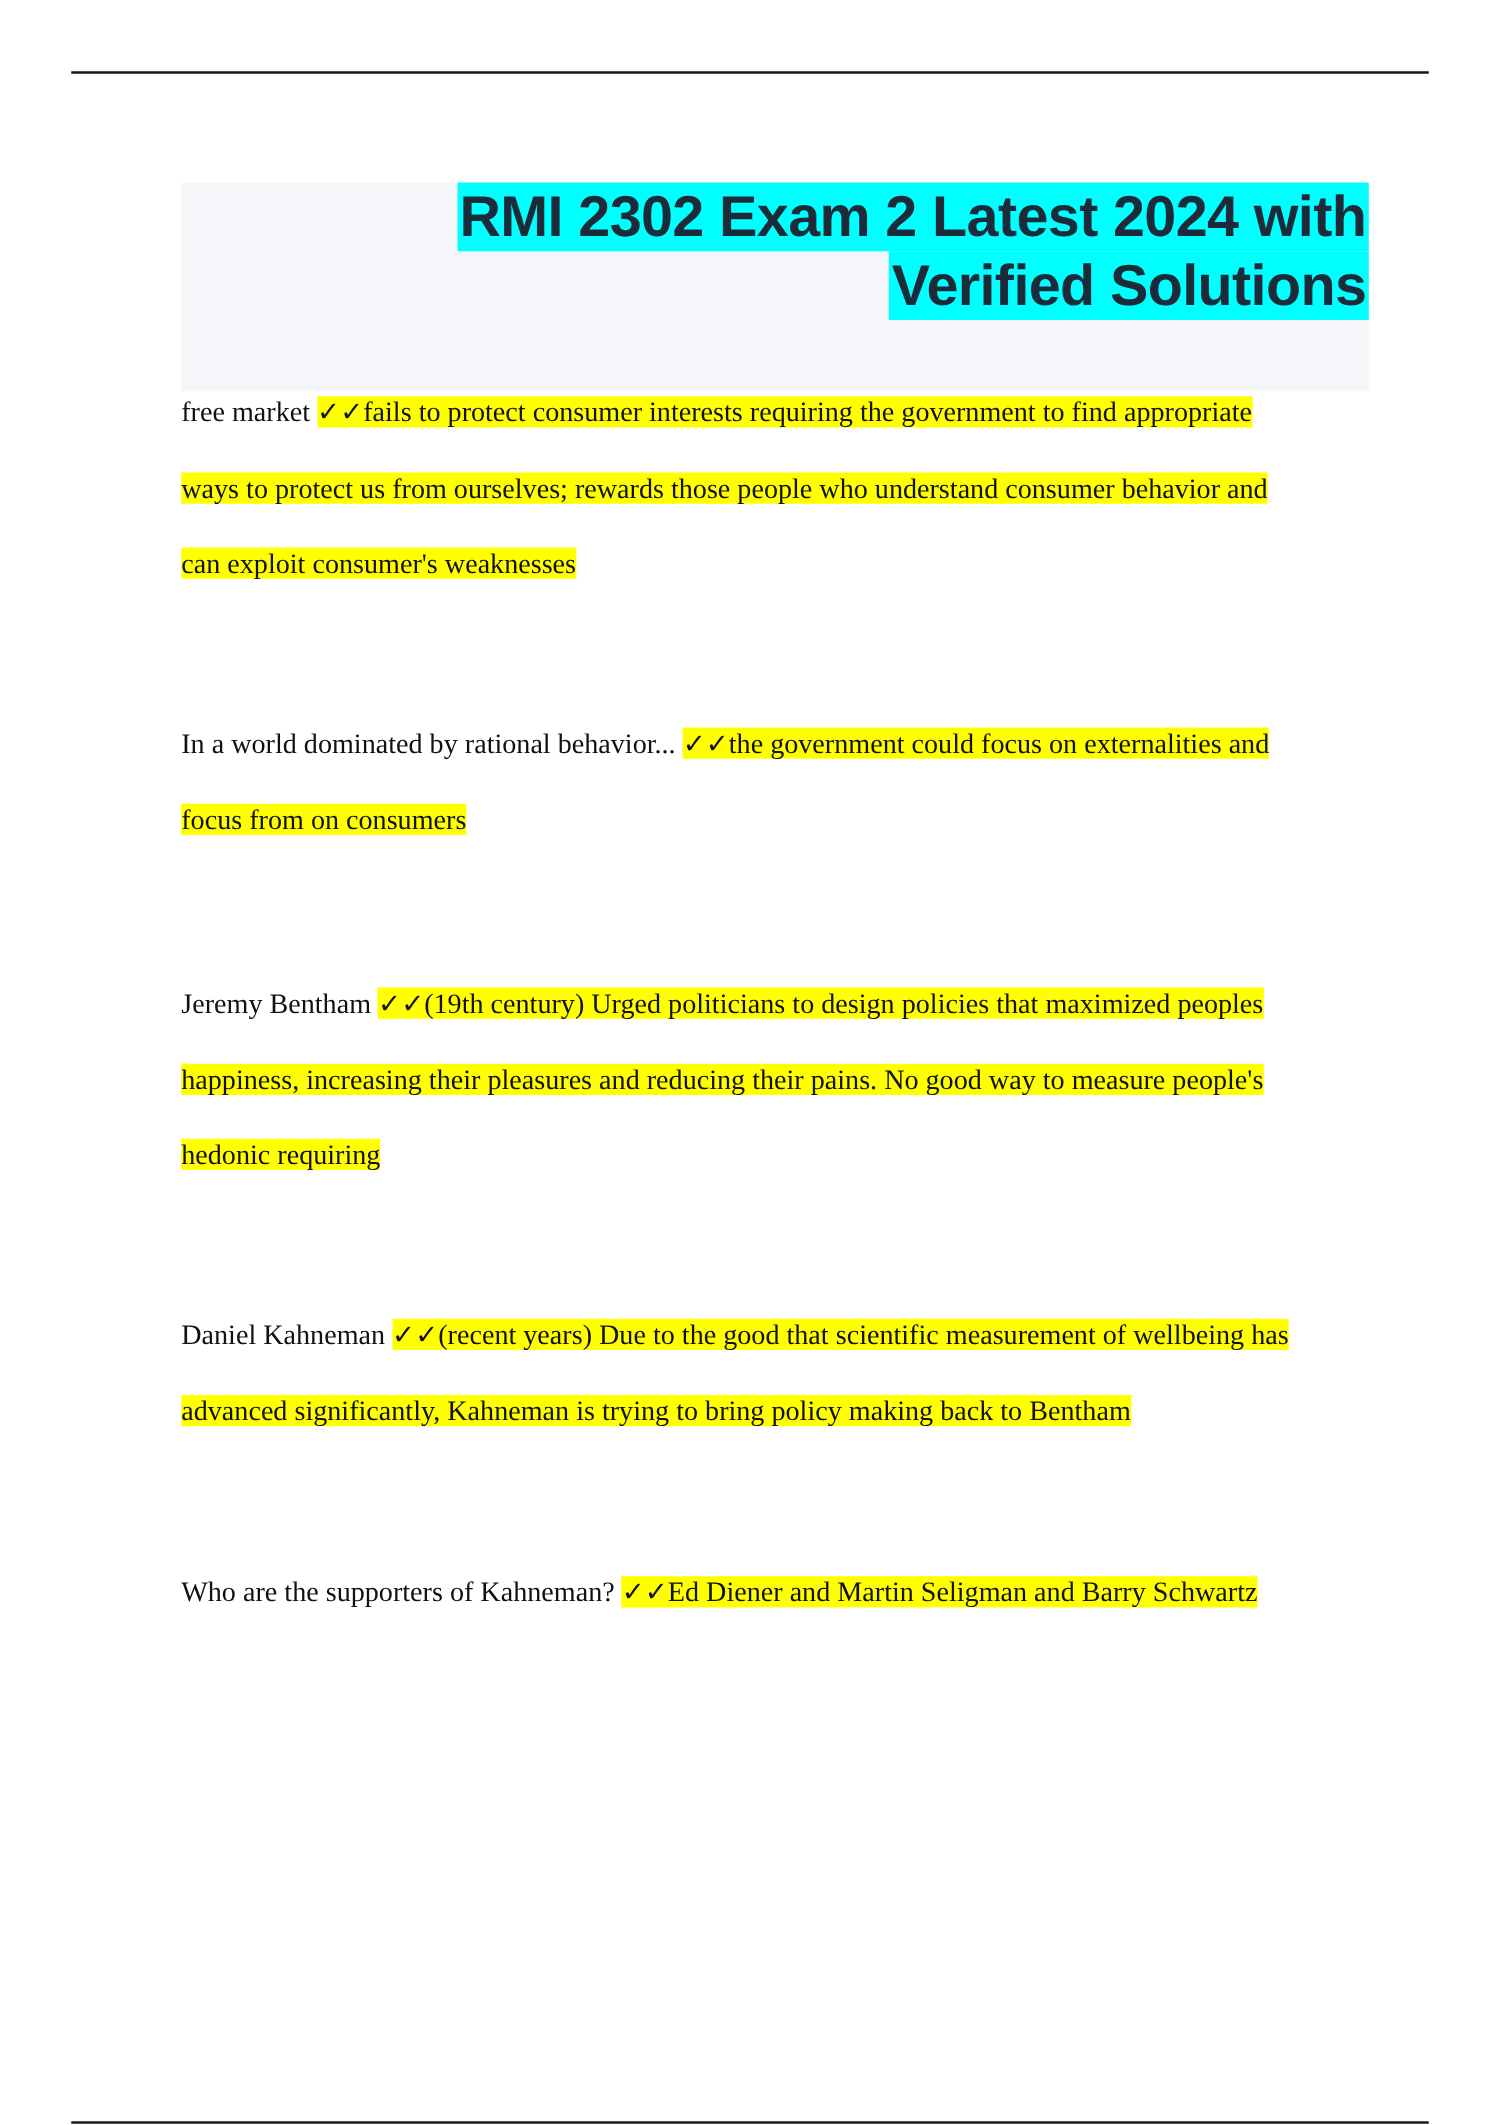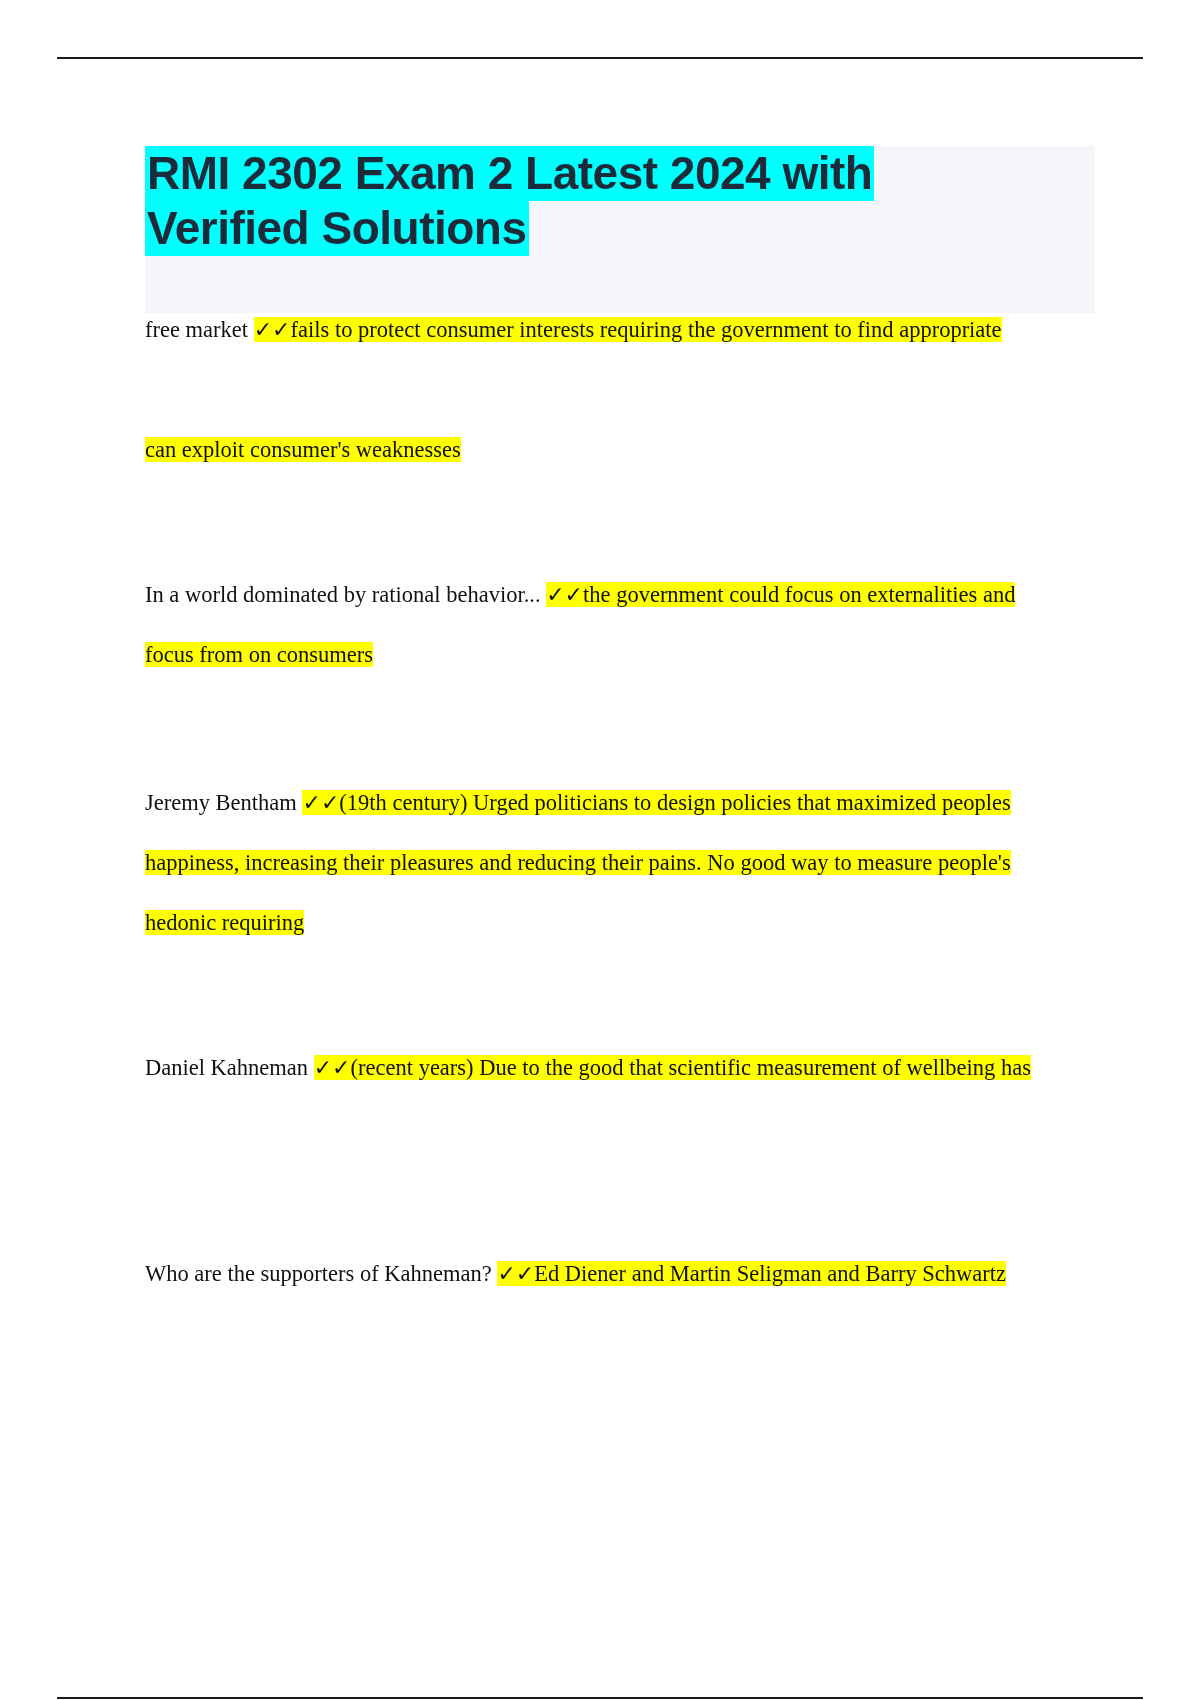--- a/index.html
+++ b/index.html
@@ -2,21 +2,21 @@
 <html><head>
 <meta charset="utf-8">
 <style>
   html, body { margin: 0; padding: 0; background: #ffffff; }
   body { width: 1200px; height: 1700px; position: relative; overflow: hidden; }
   .rule { position: absolute; left: 57px; width: 1086px; height: 2px; background: #1a1a1a; }
   .rule.top { top: 57px; }
   .rule.bottom { top: 1697px; }
   .title-box {
     position: absolute; left: 145px; top: 146px; width: 950px; height: 167px;
-    background: #f5f6f9; text-align: left;
+    background: #f5f6f9; text-align: right;
   }
   .title-line {
     display: inline-block; background: #00ffff; color: #1c2b3a;
     font-family: "Liberation Sans", sans-serif; font-weight: bold;
     font-size: 46px; line-height: 55px; letter-spacing: -0.5px; padding: 0 2px;
   }
   .title-inner { padding-top: 0px; }
   .qa {
     position: absolute; left: 145px; width: 950px;
     font-family: "Liberation Serif", serif; font-size: 22.5px; color: #111;
@@ -33,36 +33,37 @@
 
 <div class="title-box">
   <div class="title-inner">
     <span class="title-line">RMI 2302 Exam 2 Latest 2024 with</span><br>
     <span class="title-line">Verified Solutions</span>
   </div>
 </div>
 
 <div class="qa" style="top:300px;">
   <span class="term">free market </span><span class="ans"><span class="check">✓✓</span><span>fails to protect consumer interests requiring the government to find appropriate</span></span><br>
-  <br>
+  <span class="ans">ways to protect us from ourselves; rewards those people who understand consumer behavior and</span><br>
   <span class="ans">can exploit consumer's weaknesses</span>
 </div>
 
 <div class="qa" style="top:565px;">
   <span class="term">In a world dominated by rational behavior... </span><span class="ans"><span class="check">✓✓</span><span>the government could focus on externalities and</span></span><br>
   <span class="ans">focus from on consumers</span>
 </div>
 
 <div class="qa" style="top:773px;">
   <span class="term">Jeremy Bentham </span><span class="ans"><span class="check">✓✓</span><span>(19th century) Urged politicians to design policies that maximized peoples</span></span><br>
   <span class="ans">happiness, increasing their pleasures and reducing their pains. No good way to measure people's</span><br>
   <span class="ans">hedonic requiring</span>
 </div>
 
 <div class="qa" style="top:1038px;">
   <span class="term">Daniel Kahneman </span><span class="ans"><span class="check">✓✓</span><span>(recent years) Due to the good that scientific measurement of wellbeing has</span></span><br>
+  <span class="ans">advanced significantly, Kahneman is trying to bring policy making back to Bentham</span>
 </div>
 
 <div class="qa" style="top:1244px;">
   <span class="term">Who are the supporters of Kahneman? </span><span class="ans"><span class="check">✓✓</span><span>Ed Diener and Martin Seligman and Barry Schwartz</span></span>
 </div>
 
 <div class="rule bottom"></div>
 
 </body></html>

